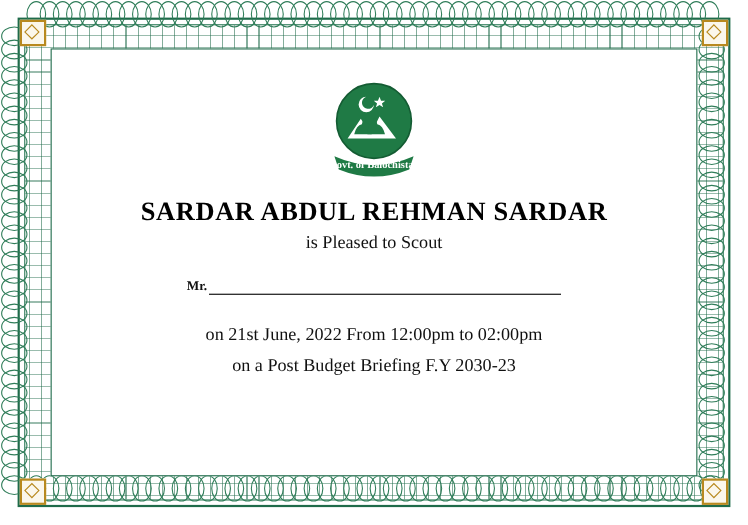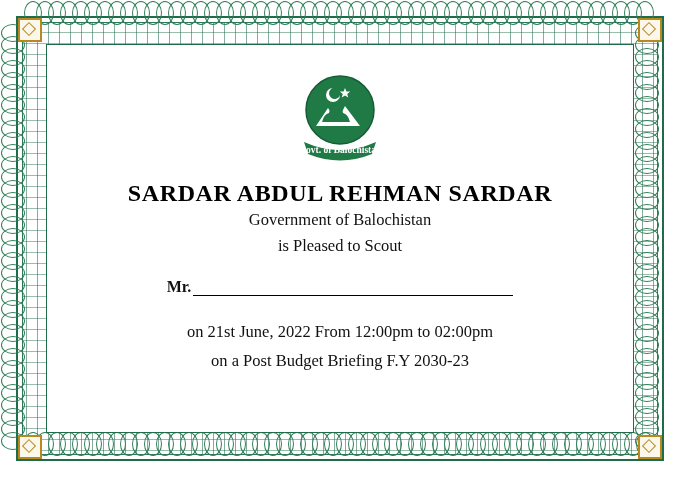--- a/index.html
+++ b/index.html
@@ -144,21 +144,21 @@
   .designation { margin-top: 12px; }
 
   .mr-row {
     margin-top: 20px;
     display: flex;
     align-items: flex-end;
     justify-content: center;
     width: 100%;
   }
   .mr-label {
-    font-size: 16px;
+    font-size: 12px;
     font-weight: bold;
     padding-right: 2px;
     white-space: nowrap;
   }
   .mr-line {
     width: 320px;
     border-bottom: 1.4px solid #000000;
     height: 14px;
   }
 
@@ -383,21 +383,20 @@
 
         <path d="M34 58 q2 -8 7 -9 q1 -5 3 -6 q0 4 2 5 q4 2 4 10 z" fill="#1f7a45"></path>
         <path d="M62 58 q-2 -8 -7 -9 q-1 -5 -3 -6 q0 4 -2 5 q-4 2 -4 10 z" fill="#1f7a45"></path>
 
         <path d="M16 78 q36 16 72 0 l-4 12 q-32 13 -64 0 z" fill="#1f7a45"></path>
         <text x="52" y="89" text-anchor="middle" font-family="'Liberation Serif', serif" font-size="9.5" font-weight="bold" fill="#ffffff">Govt. of Balochistan</text>
       </svg>
     </div>
 
     <div class="host-name">SARDAR ABDUL REHMAN SARDAR</div>
-    <div class="org">Government of Balochistan</div>
     <div class="invite-line">is Pleased to Scout</div>
 
     <div class="mr-row">
       <span class="mr-label">Mr.</span>
       <span class="mr-line"></span>
     </div>
 
     <div class="details">
       <div>on 21st June, 2022 From 12:00pm to 02:00pm</div>
       <div>on a Post Budget Briefing F.Y 2030-23</div>

